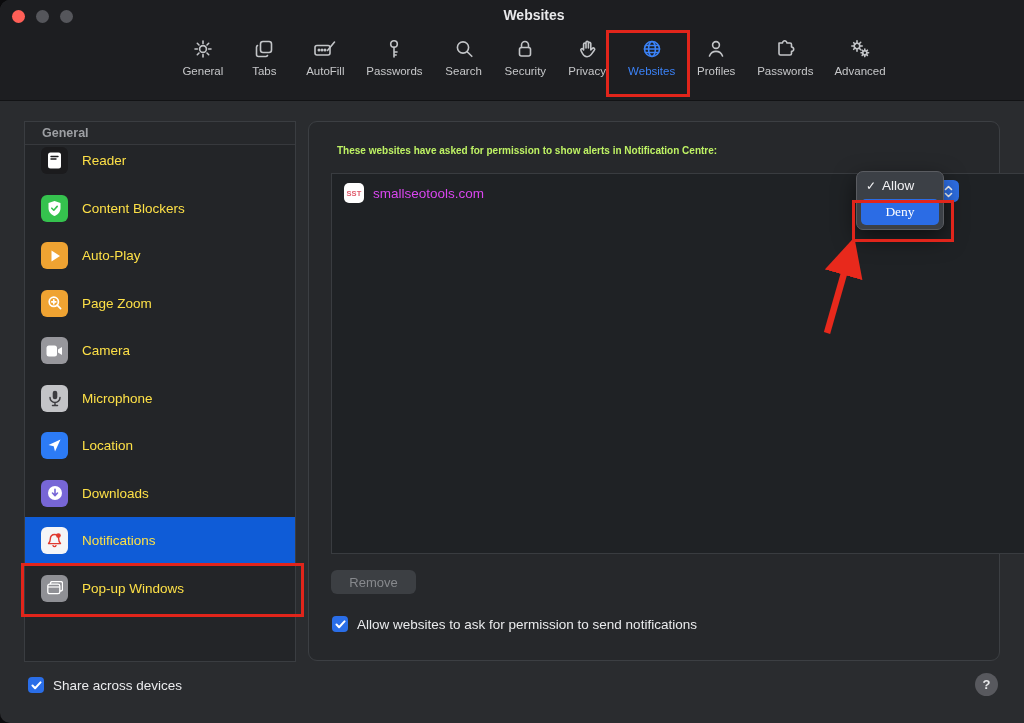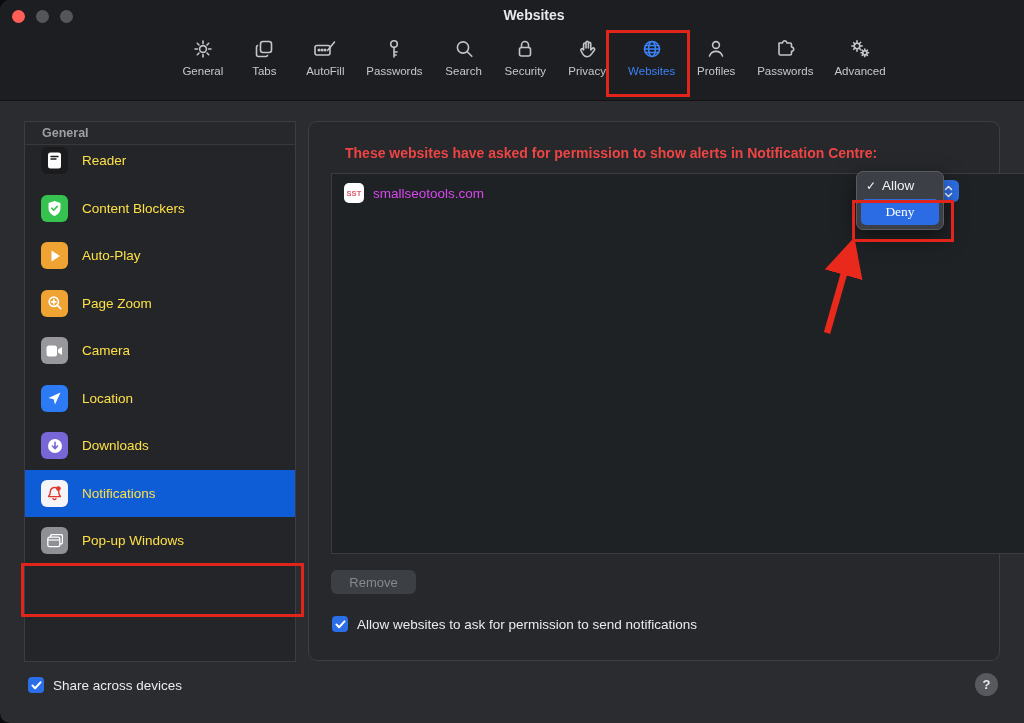--- a/index.html
+++ b/index.html
@@ -28,21 +28,21 @@
   
   .sidebar{position:absolute;left:24px;top:121px;width:272px;height:541px;background:#232528;border:1px solid #3a3d41;box-sizing:border-box;overflow:hidden;}
   .sidebar-header{height:22px;line-height:22px;padding-left:17px;color:#9d9fa3;font-size:12.5px;font-weight:700;border-bottom:1px solid #37393d;background:#26282b;}
   .sidebar-items{margin-top:-8px;}
   .srow{height:47.5px;display:flex;align-items:center;gap:14px;padding-left:16px;box-sizing:border-box;}
   .srow .slabel{font-size:13.5px;color:#fde047;}
   .srow.selected{background:#0f5cd7;}
   .sicon{width:27px;height:27px;border-radius:6px;display:flex;align-items:center;justify-content:center;flex:none;}
   
   .panel{position:absolute;left:308px;top:121px;width:692px;height:540px;background:#26282b;border:1px solid #3c3f43;border-radius:9px;box-sizing:border-box;}
-  .panel-header{position:absolute;left:36px;top:23px;font-size:14px;font-weight:700;color:#ef4444;}
+  .panel-header{position:absolute;left:28px;top:23px;font-size:10px;font-weight:700;color:#bef264;}
   .weblist{position:absolute;left:22px;top:51px;width:734px;height:381px;background:#1f2225;border:1px solid #393c40;box-sizing:border-box;}
   .webrow{display:flex;align-items:center;gap:9px;padding:9px 12px;}
   .favicon{width:20px;height:20px;background:#ffffff;border-radius:5px;color:#e05a6b;font-size:7.5px;font-weight:700;display:flex;align-items:center;justify-content:center;letter-spacing:.2px;flex:none;}
   .sitename{font-size:13.5px;color:#d946ef;}
   .remove-btn{position:absolute;left:22px;top:448px;width:85px;height:24px;background:#3c3f43;border:none;border-radius:6px;color:#87898d;font-size:13px;font-family:inherit;text-align:center;}
   .checkrow{display:flex;align-items:center;gap:9px;}
   .allow-check{position:absolute;left:23px;top:494px;}
   .share-check{position:absolute;left:28px;top:677px;}
   .checkbox{width:16px;height:16px;border-radius:4px;background:#2a6ee8;display:flex;align-items:center;justify-content:center;flex:none;}
   .checklabel{font-size:13.5px;color:#eaebed;}
@@ -202,20 +202,29 @@
       <div class="srow">
         <span class="sicon" style="background:#97979c">
             <svg width="17" height="12" viewBox="0 0 17 12">
               <rect x="0.5" y="0.5" width="10.5" height="11" rx="2.5" fill="#ffffff"></rect>
               <path d="M12 4.5L16 2v8l-4-2.5z" fill="#ffffff"></path>
             </svg>
           </span>
         <span class="slabel">Camera</span>
       </div>
       <div class="srow">
+        <span class="sicon" style="background:#c3c4c7">
+            <svg width="14" height="17" viewBox="0 0 14 17">
+              <rect x="4.7" y="0.8" width="4.6" height="8.5" rx="2.3" fill="#3c3c40"></rect>
+              <path d="M2 7.5a5 5 0 0 0 10 0M7 12.5V15.5M4.5 15.5h5" stroke="#3c3c40" stroke-width="1.5" fill="none" stroke-linecap="round"></path>
+            </svg>
+          </span>
+        <span class="slabel">Microphone</span>
+      </div>
+      <div class="srow">
         <span class="sicon" style="background:#2c7bf5">
             <svg width="15" height="15" viewBox="0 0 15 15">
               <path d="M13.5 1.5L1.5 7l5.2 1.3L8 13.5z" fill="#ffffff"></path>
             </svg>
           </span>
         <span class="slabel">Location</span>
       </div>
       <div class="srow">
         <span class="sicon" style="background:#7766d6">
             <svg width="16" height="16" viewBox="0 0 16 16">

